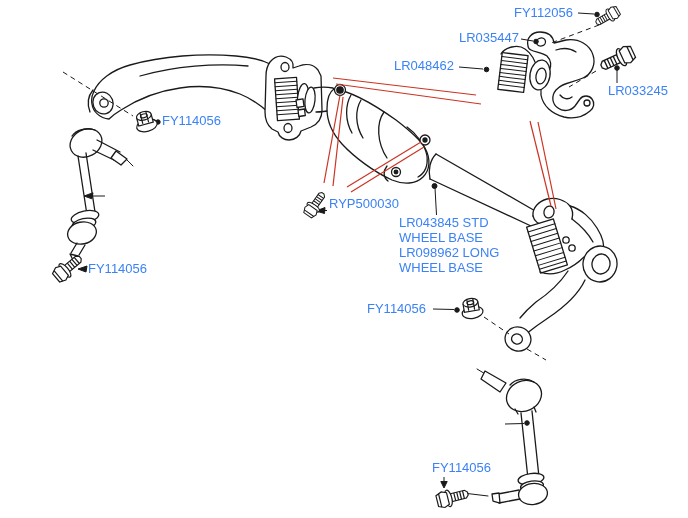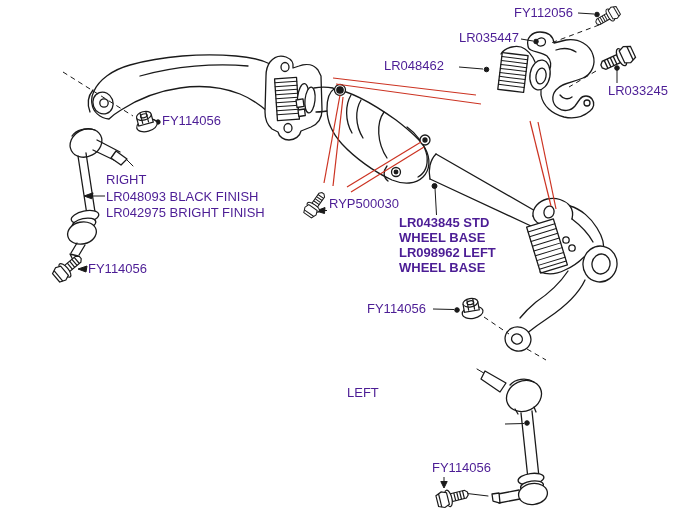--- a/index.html
+++ b/index.html
@@ -1,21 +1,21 @@
 <!DOCTYPE html>
 <html><head>
 <meta charset="utf-8">
 <style>
   html,body{margin:0;padding:0;background:#ffffff;}
   #stage{position:relative;width:688px;height:518px;background:#ffffff;overflow:hidden;
          font-family:"Liberation Sans",sans-serif;}
   #art{position:absolute;left:0;top:0;}
-  .label{position:absolute;font-size:13px;color:#4c1d95;white-space:nowrap;line-height:14px;}
+  .label{position:absolute;font-size:13px;color:#3b82f6;white-space:nowrap;line-height:14px;}
   .block{line-height:16.5px;}
-  .bold{font-weight:700;line-height:15px;}
+  .bold{font-weight:400;line-height:15px;}
 </style>
 </head>
 <body>
 
 <div id="stage">
 
 <svg id="art" width="688" height="518" viewBox="0 0 688 518">
   <defs>
     <g id="icon-bolt" stroke="#1a1a1a" stroke-width="1.2" fill="#fff">
       <path d="M 5.5,-4 L 20,-4 L 22.5,-1.5 L 22.5,1.5 L 20,4 L 5.5,4 Z"></path>
@@ -179,41 +179,35 @@
     <use href="#icon-nut" transform="translate(146,122) rotate(-15)"></use>
     <use href="#icon-bolt" transform="translate(63,272) rotate(-40)"></use>
     <use href="#icon-bolt" transform="translate(312,209) rotate(-55) scale(0.85)"></use>
     <use href="#icon-nut" transform="translate(472,309) rotate(-10)"></use>
     <use href="#icon-bolt" transform="translate(446,499) rotate(-14)"></use>
   </g>
 </svg>
 
 <div class="label" style="left:514px;top:6px">FY112056</div>
 <div class="label" style="left:459px;top:31px">LR035447</div>
-<div class="label" style="left:384px;top:59px">LR048462</div>
+<div class="label" style="left:394px;top:59px">LR048462</div>
 <div class="label" style="left:608px;top:84px">LR033245</div>
 <div class="label" style="left:162px;top:114px">FY114056</div>
 
-<div class="label block" style="left:106px;top:172px">
-  <div>RIGHT</div>
-  <div>LR048093 BLACK FINISH</div>
-  <div>LR042975 BRIGHT FINISH</div>
-</div>
 
 <div class="label" style="left:88px;top:262px">FY114056</div>
 <div class="label" style="left:329px;top:197px">RYP500030</div>
 
 <div class="label bold" style="left:399px;top:215px">
   <div>LR043845 STD</div>
   <div>WHEEL BASE</div>
-  <div>LR098962 LEFT</div>
+  <div>LR098962 LONG</div>
   <div>WHEEL BASE</div>
 </div>
 
 <div class="label" style="left:367px;top:302px">FY114056</div>
 
 <div class="label block" style="left:347px;top:385px">
-  <div>LEFT</div>
 </div>
 
 <div class="label" style="left:432px;top:461px">FY114056</div>
 
 </div>
 
 </body></html>

